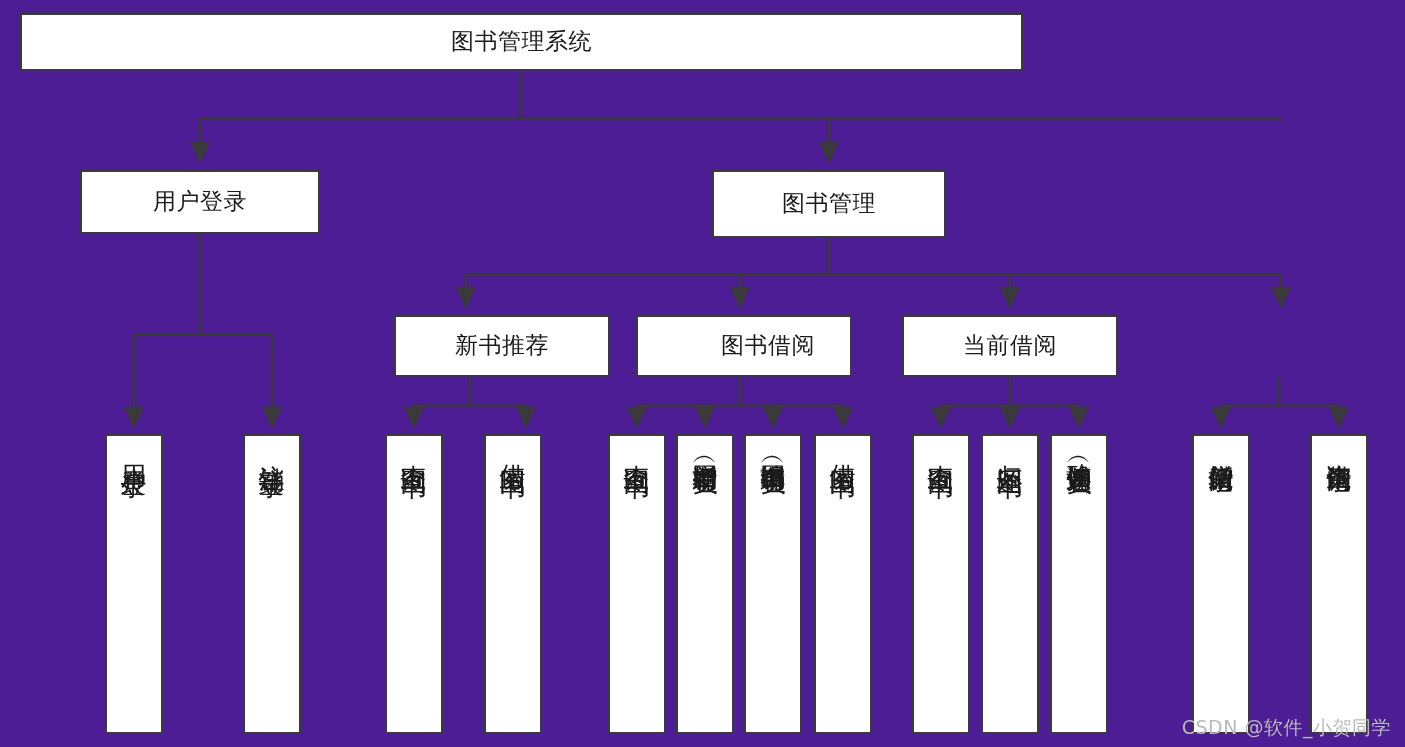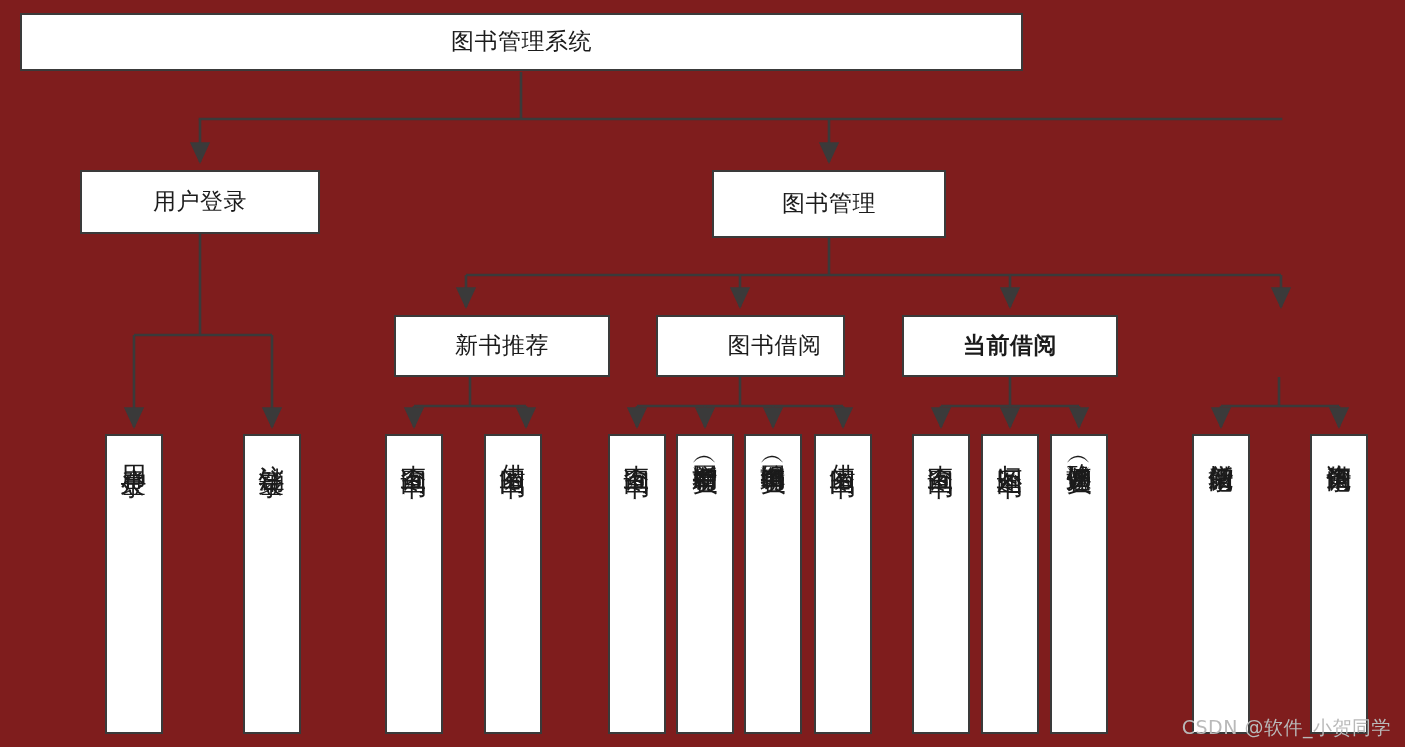--- a/index.html
+++ b/index.html
@@ -7,21 +7,21 @@
     padding: 0;
     background: #ffffff;
   }
   body {
     font-family: "DejaVu Sans", "Liberation Sans", sans-serif;
   }
   #canvas {
     position: relative;
     width: 1405px;
     height: 747px;
-    background: #7f1d1d;
+    background: #4c1d95;
     overflow: hidden;
   }
   #wires {
     position: absolute;
     left: 0;
     top: 0;
     width: 1405px;
     height: 747px;
   }
   .node {
@@ -135,24 +135,24 @@
   <div class="node horiz" style="left:80px; top:170px; width:240px; height:64px;">
     <span class="label">用户登录</span>
   </div>
   <div class="node horiz" style="left:712px; top:170px; width:234px; height:68px;">
     <span class="label">图书管理</span>
   </div>
 
   <div class="node horiz" style="left:362px; top:315px; width:216px; height:62px;margin-left:32px;">
     <span class="label">新书推荐</span>
   </div>
-  <div class="node horiz" style="left:656px; top:315px; width:189px; height:62px;padding-left:48px;">
+  <div class="node horiz" style="left:636px; top:315px; width:216px; height:62px;padding-left:48px;">
     <span class="label">图书借阅</span>
   </div>
-  <div class="node horiz" style="left:902px; top:315px; width:216px; height:62px;font-weight:bold;">
+  <div class="node horiz" style="left:902px; top:315px; width:216px; height:62px;">
     <span class="label">当前借阅</span>
   </div>
 
   <div class="node vert" style="left:105px; top:434px; width:58px; height:300px;">
     <span class="label">用户登录</span>
   </div>
   <div class="node vert" style="left:243px; top:434px; width:58px; height:300px;">
     <span class="label">注销登录</span>
   </div>
 

